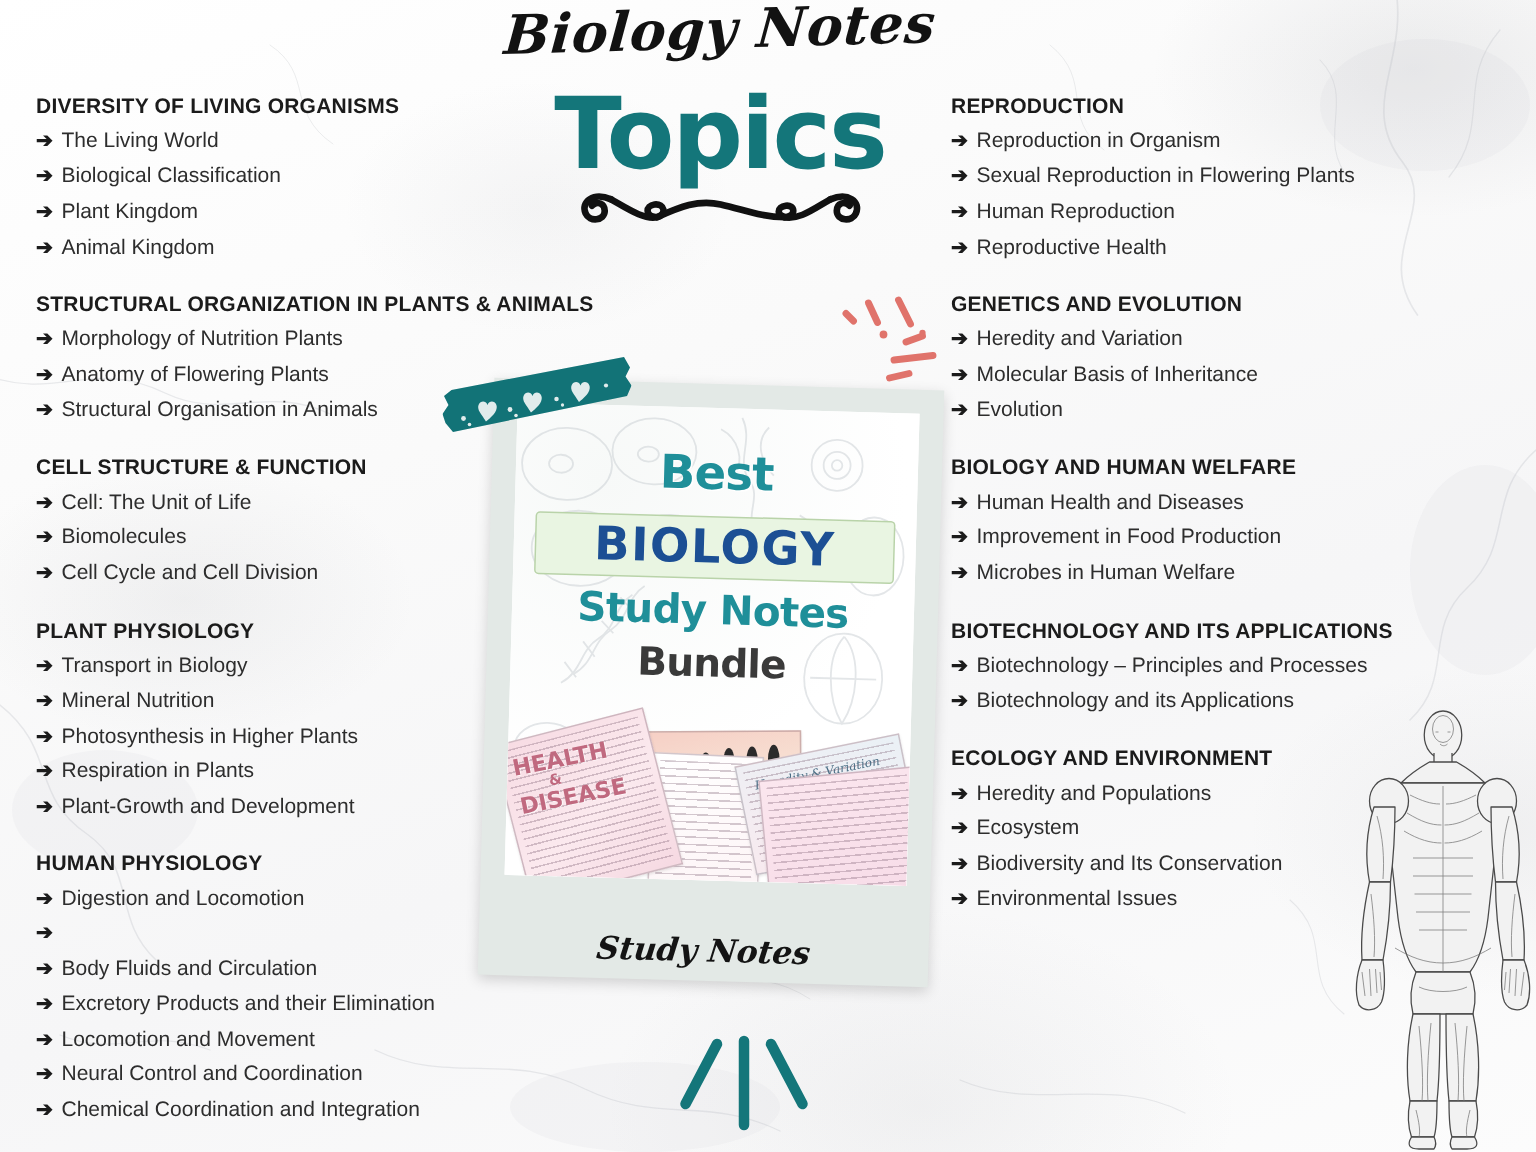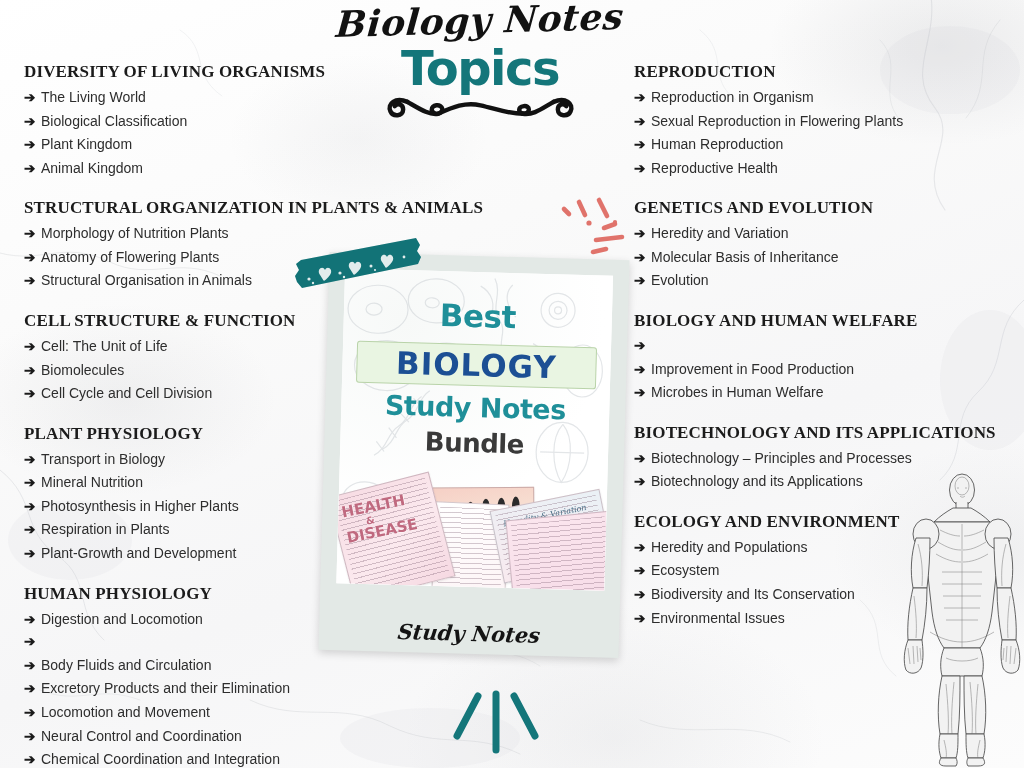--- a/index.html
+++ b/index.html
@@ -43,38 +43,38 @@
     font-size: 36px;
     color: #121212;
     letter-spacing: 0.5px;
     transform: rotate(-1.6deg) skewX(-6deg);
     line-height: 1.05;
     white-space: nowrap;
   }
   .topics-title {
     font-family: "DejaVu Sans", sans-serif;
     font-weight: 700;
-    font-size: 48px;
+    font-size: 66px;
     color: #14767a;
     letter-spacing: -1.5px;
     line-height: 1;
-    margin-top: 4px;
+    margin-top: 17px;
   }
   .flourish { margin-top: -2px; height: 34px; }
 
   
   .col { position: absolute; }
   .col-left  { left: 24px;  top: 61px; width: 430px; }
   .col-right { left: 634px; top: 61px; width: 366px; }
 
   .section { margin-bottom: 17px; }
   .sec-head {
-    font-family: Liberation Serif, serif;
-    font-weight: 700;
-    font-size: 17px;
+    font-family: Liberation Sans, sans-serif;
+    font-weight: 700;
+    font-size: 14px;
     color: #1b1b1b;
     letter-spacing: 0.15px;
     line-height: 1.35;
     margin-bottom: 2px;
     white-space: nowrap;
   }
   .sec-list { list-style: none; }
   .sec-item {
     font-size: 14px;
     color: #2d2d2d;
@@ -451,20 +451,21 @@
             <span class="arrow">➔</span>
             <span>Evolution</span>
           </li>
         </ul>
       </div>
       <div class="section">
         <div class="sec-head">BIOLOGY AND HUMAN WELFARE</div>
         <ul class="sec-list">
           <li class="sec-item">
             <span class="arrow">➔</span>
+            <span>Human Health and Diseases</span>
           </li>
           <li class="sec-item">
             <span class="arrow">➔</span>
             <span>Improvement in Food Production</span>
           </li>
           <li class="sec-item">
             <span class="arrow">➔</span>
             <span>Microbes in Human Welfare</span>
           </li>
         </ul>

